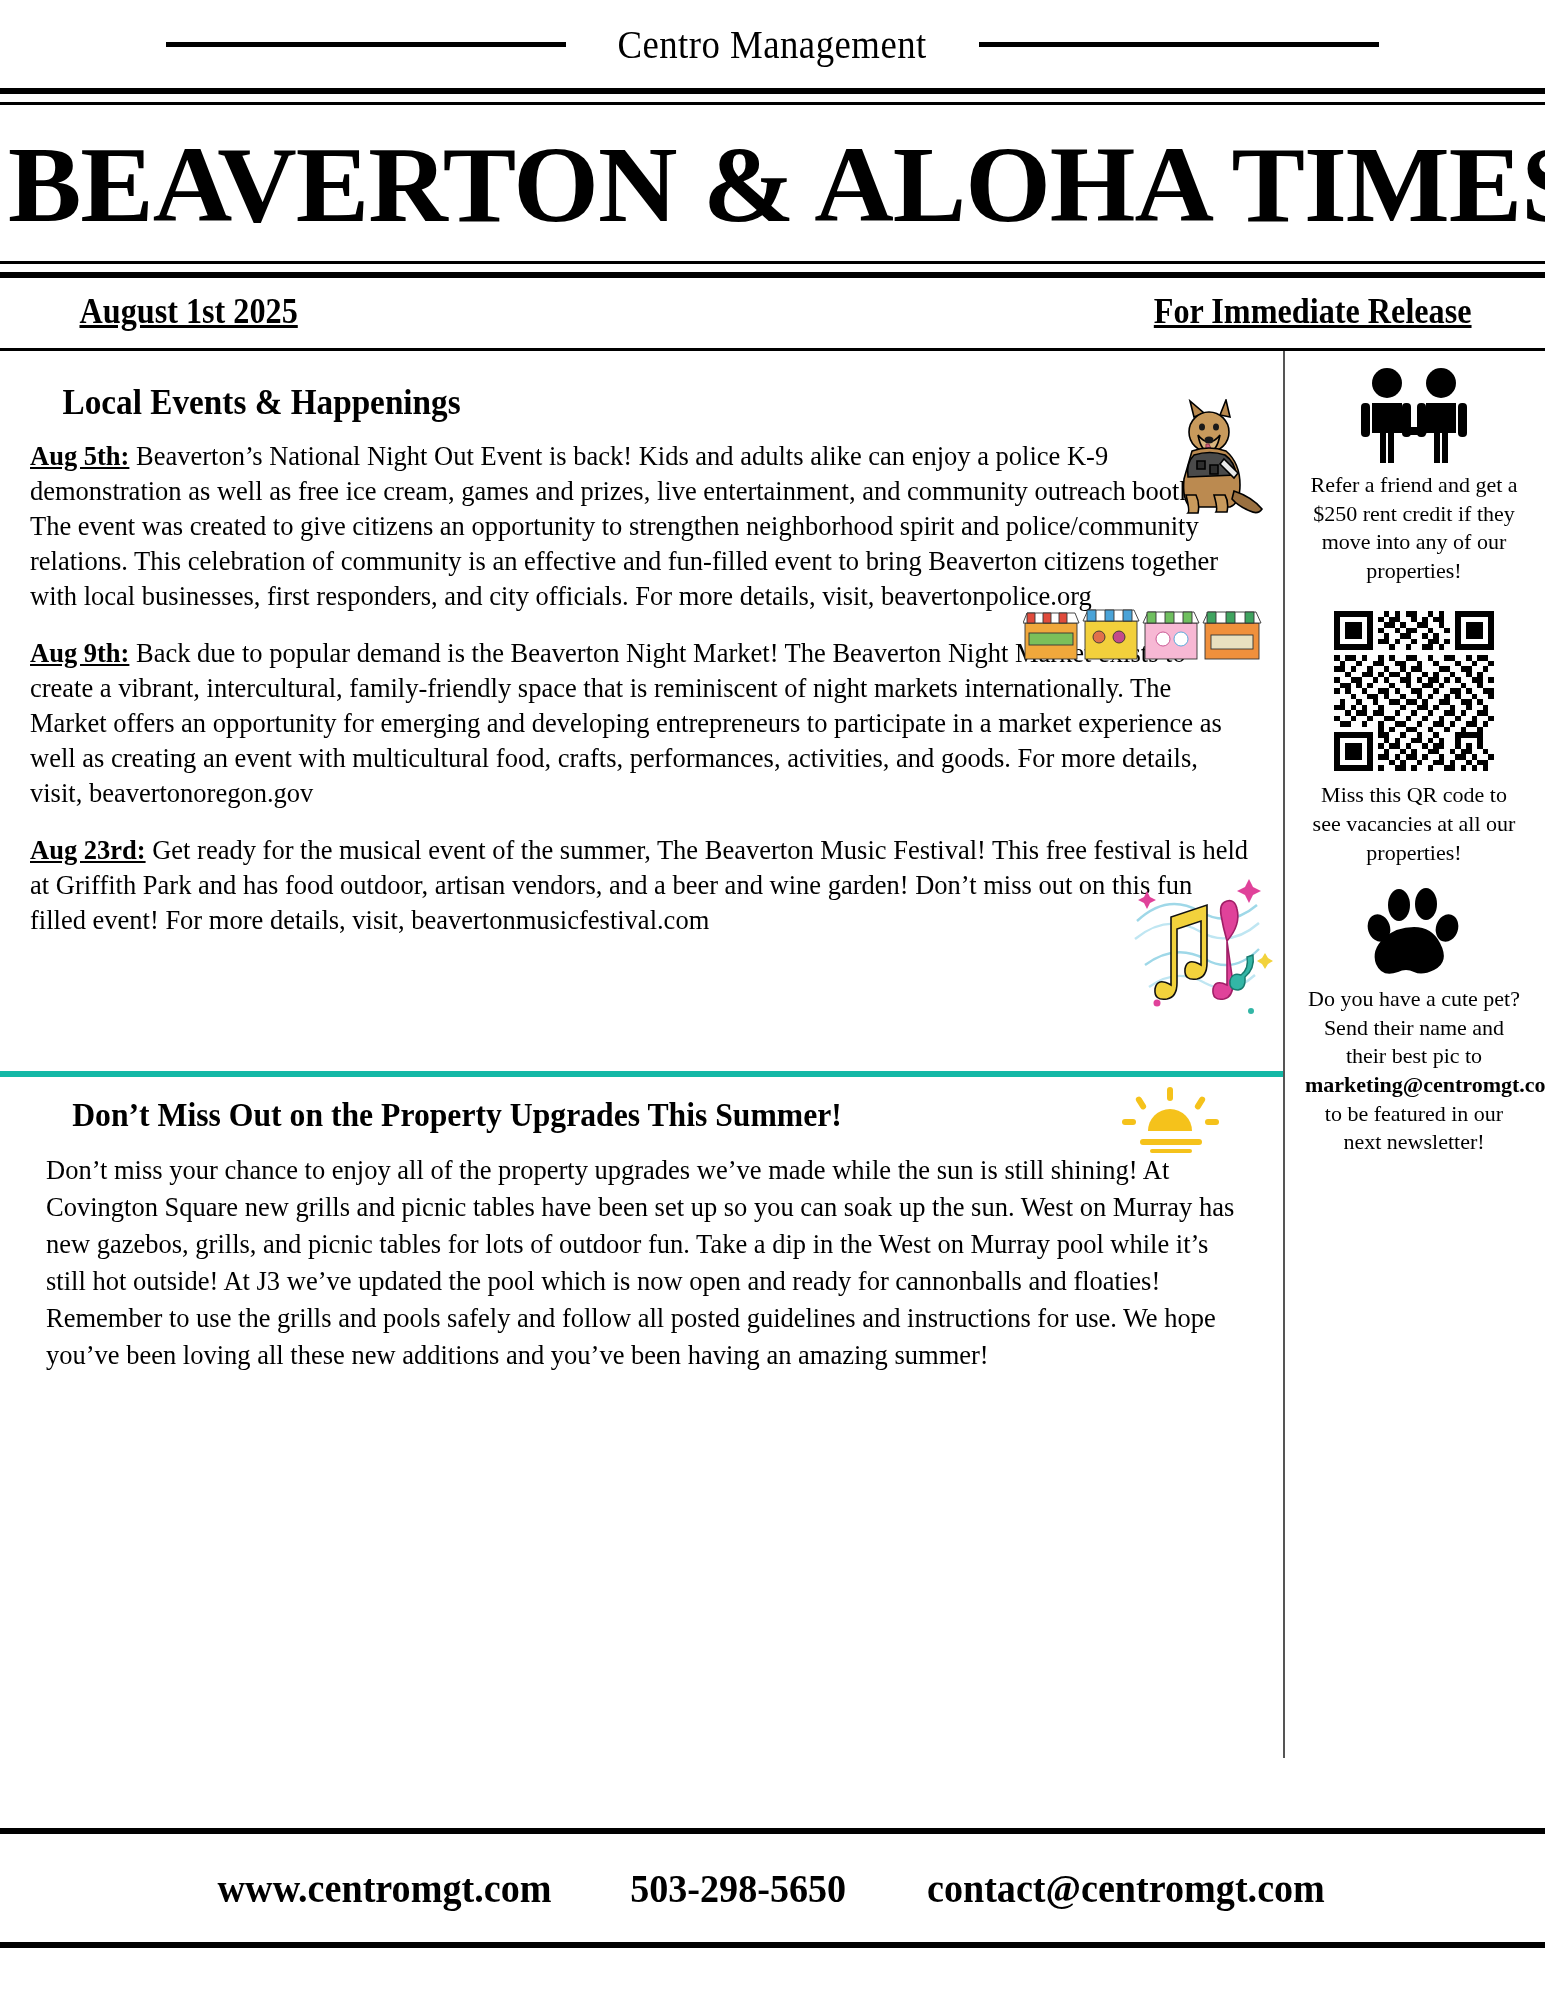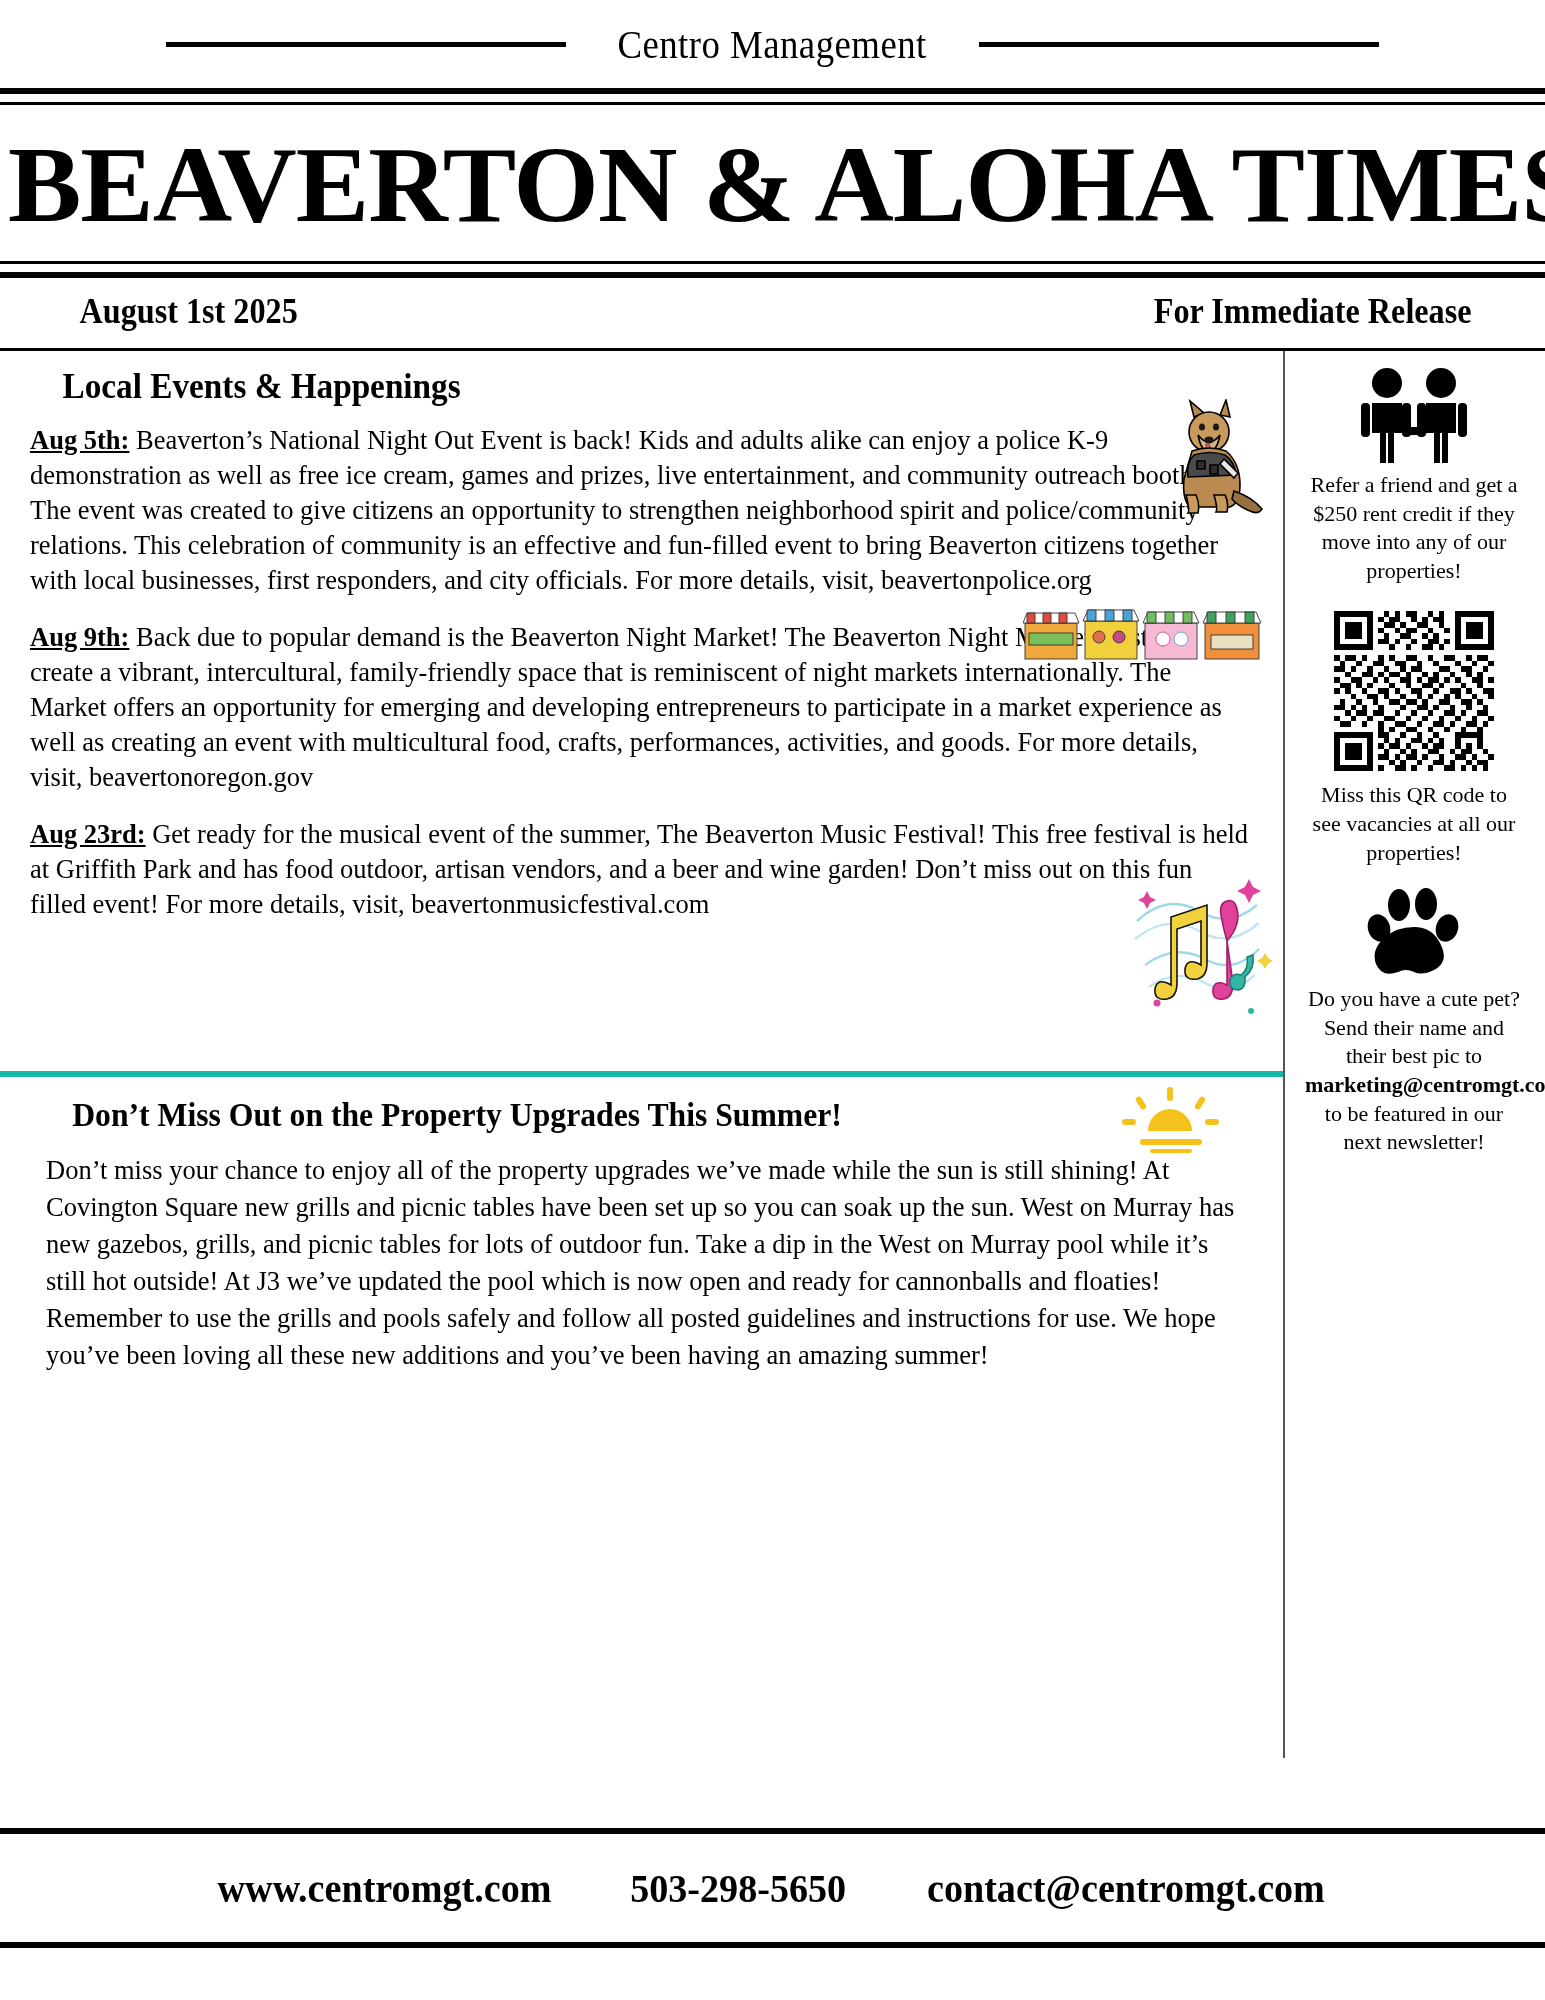--- a/index.html
+++ b/index.html
@@ -61,20 +61,21 @@
     transform: scaleX(1.02);
     white-space: nowrap;
   }
 
   
   .dateline {
     display: flex;
     align-items: center;
     justify-content: space-between;
     padding: 14px 60px 16px 70px;
+    text-decoration: underline;
   }
   .dateline .date {
     font-weight: bold;
     font-size: 35px;
     transform: scaleX(0.92);
   }
   .dateline .release {
     font-weight: bold;
     font-size: 35px;
     transform: scaleX(0.92);
@@ -94,21 +95,21 @@
     flex-direction: column;
   }
   .side-col {
     width: 258px;
     padding: 14px 18px 0 18px;
     text-align: center;
   }
 
   
   .events {
-    padding: 12px 30px 0 30px;
+    padding: 28px 30px 0 30px;
     position: relative;
     height: 720px;
   }
   .sec-head {
     font-weight: bold;
     font-size: 35px;
     margin: 4px 0 16px 2px;
     transform: scaleX(0.95);
   }
   .art {

